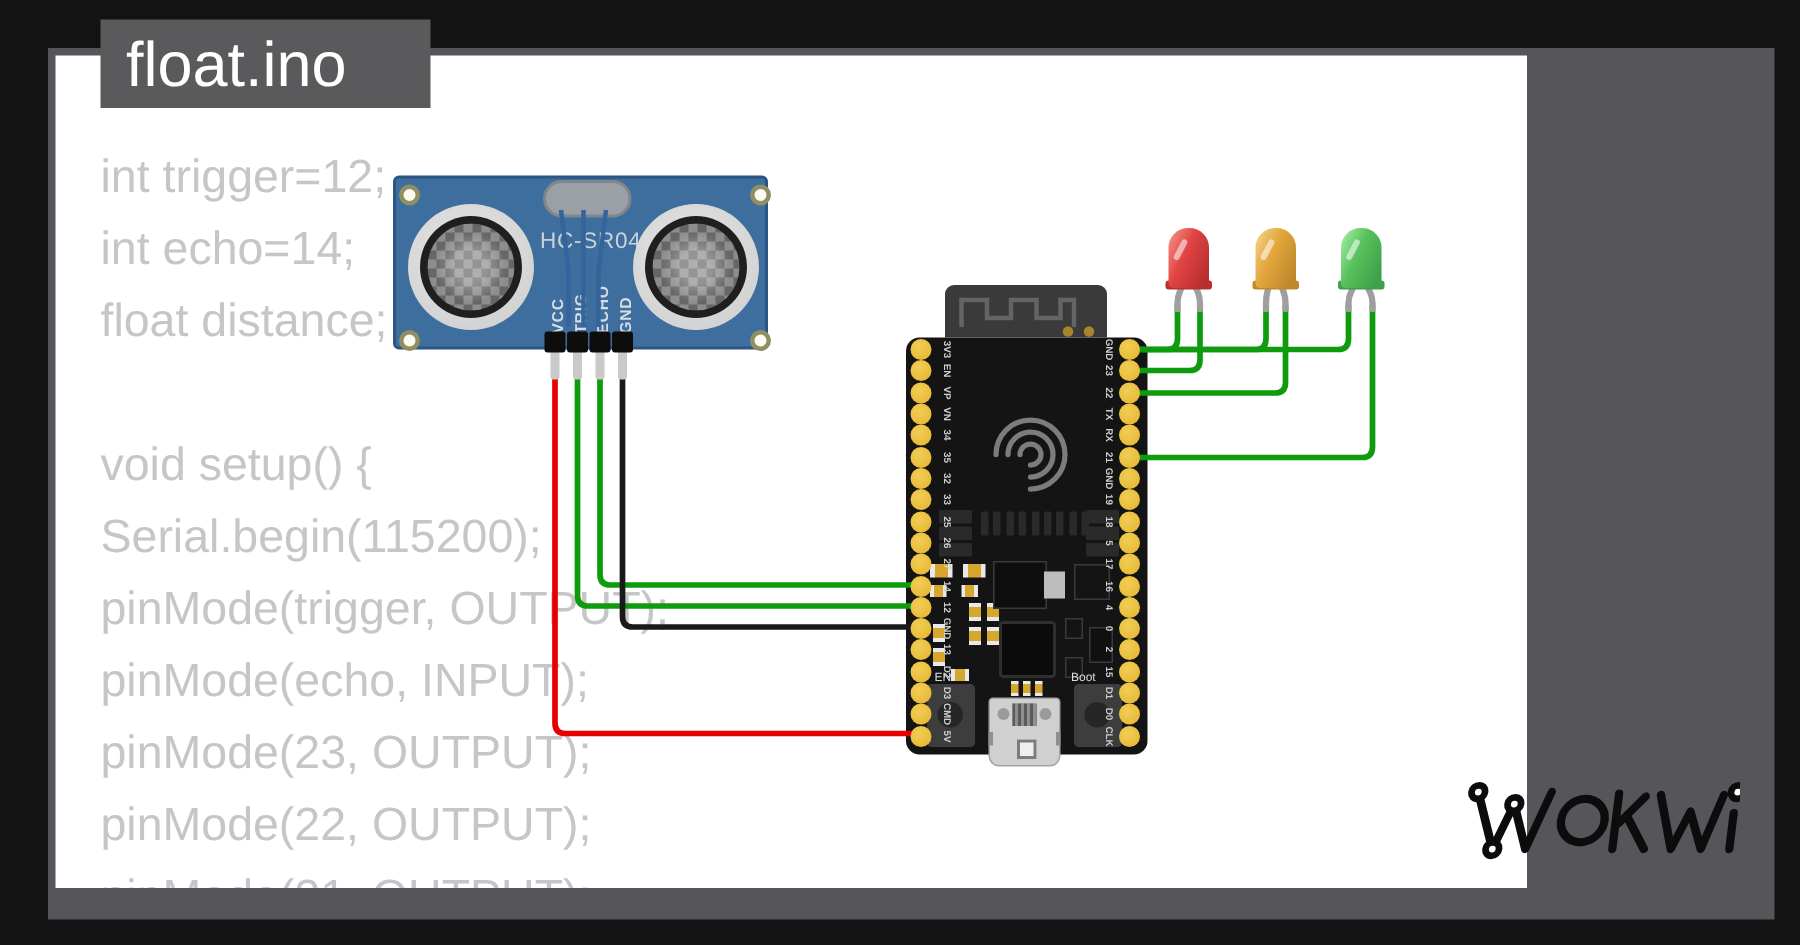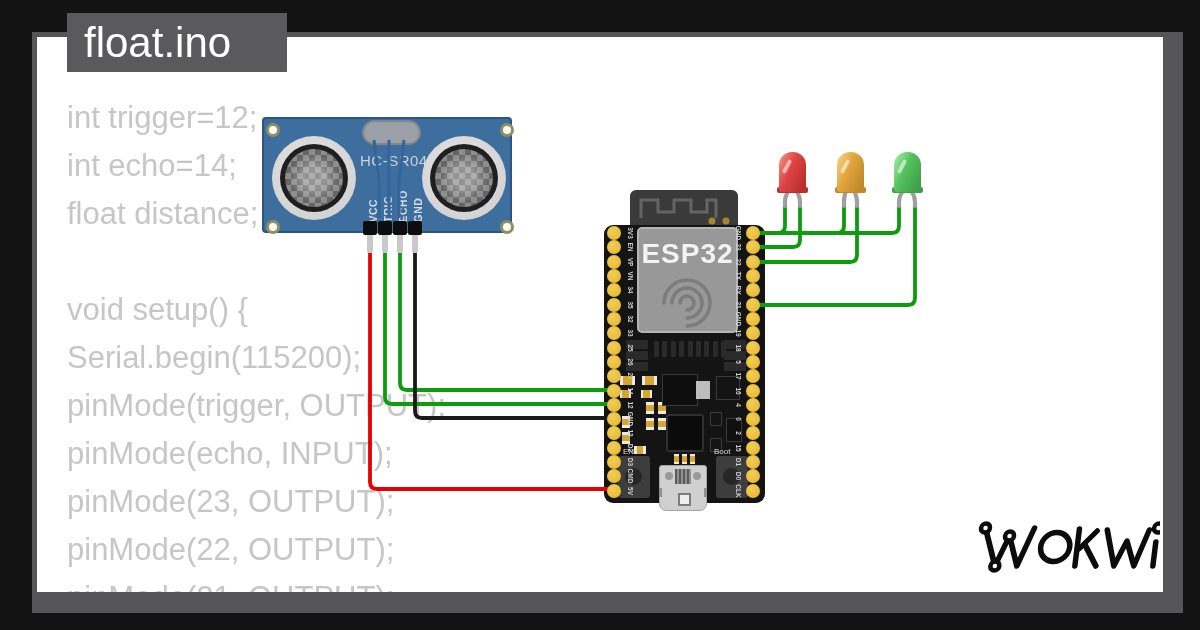--- a/index.html
+++ b/index.html
@@ -1,20 +1,20 @@
 <!DOCTYPE html>
 <html><head>
 <meta charset="utf-8">
 <style>
   html,body{margin:0;padding:0;}
   body{width:1200px;height:630px;position:relative;overflow:hidden;
        background:#131313;font-family:"Liberation Sans",sans-serif;}
   .abs{position:absolute;}
   #shadow{left:32px;top:32px;width:1151px;height:581px;background:#55555a;z-index:0;}
-  #card{left:37px;top:37px;width:1126px;height:555px;background:#ffffff;z-index:1;overflow:hidden;}
+  #card{left:37px;top:37px;width:981px;height:555px;background:#ffffff;z-index:1;overflow:hidden;}
   #title-tab{left:67px;top:13px;width:220px;height:59px;background:#5a5a5d;z-index:5;
              color:#fff;font-size:42px;line-height:59px;padding-left:17px;box-sizing:border-box;}
   #code-block{left:30px;top:57px;color:#c6c6c6;font-size:31px;line-height:48px;white-space:pre;}
   .code-line{height:48px;}
   
   #hcsr04{left:262px;top:117px;width:250px;height:116px;background:#3d6e9e;
           border:2px solid #2b5582;border-radius:4px;box-sizing:border-box;z-index:2;}
   .hole{position:absolute;width:8px;height:8px;border:3px solid #8f8f63;border-radius:50%;background:#fbfbf2;}
   #crystal{position:absolute;left:98px;top:1px;width:59px;height:25px;background:#9aa0a6;
            border:2px solid #80868c;border-radius:13px;box-sizing:border-box;}
@@ -91,23 +91,20 @@
   <div class="xducer-black" style="left:166px;top:25px;"></div>
   <div class="mesh" style="left:171px;top:30px;"></div>
 <div class="sensor-pin-label" style="left: 86px; top: 76px;">VCC</div>
     <div class="sensor-pin-label" style="left: 101px; top: 76px;">TRIG</div>
     <div class="sensor-pin-label" style="left: 116px; top: 76px;">ECHO</div>
     <div class="sensor-pin-label" style="left: 131px; top: 76px;">GND</div>
   </div>
 
 <div id="esp32" class="abs">
   <div id="antenna"></div>
-  <div id="esp-chip">
-    <div id="esp-chip-label">ESP32</div>
-  </div>
   <div class="padrow" style="left:22px;top:115px;width:22px;height:9px;"></div>
   <div class="padrow" style="left:22px;top:126px;width:22px;height:9px;"></div>
   <div class="padrow" style="left:22px;top:137px;width:22px;height:9px;"></div>
   <div class="padrow" style="left:120px;top:115px;width:22px;height:9px;"></div>
   <div class="padrow" style="left:120px;top:126px;width:22px;height:9px;"></div>
   <div class="padrow" style="left:120px;top:137px;width:22px;height:9px;"></div>
   <div id="module-pins">
       <div class="padrow" style="left: 50px; top: 116px; width: 5px; height: 16px;"></div>
       <div class="padrow" style="left: 58.4px; top: 116px; width: 5px; height: 16px;"></div>
       <div class="padrow" style="left: 66.8px; top: 116px; width: 5px; height: 16px;"></div>

